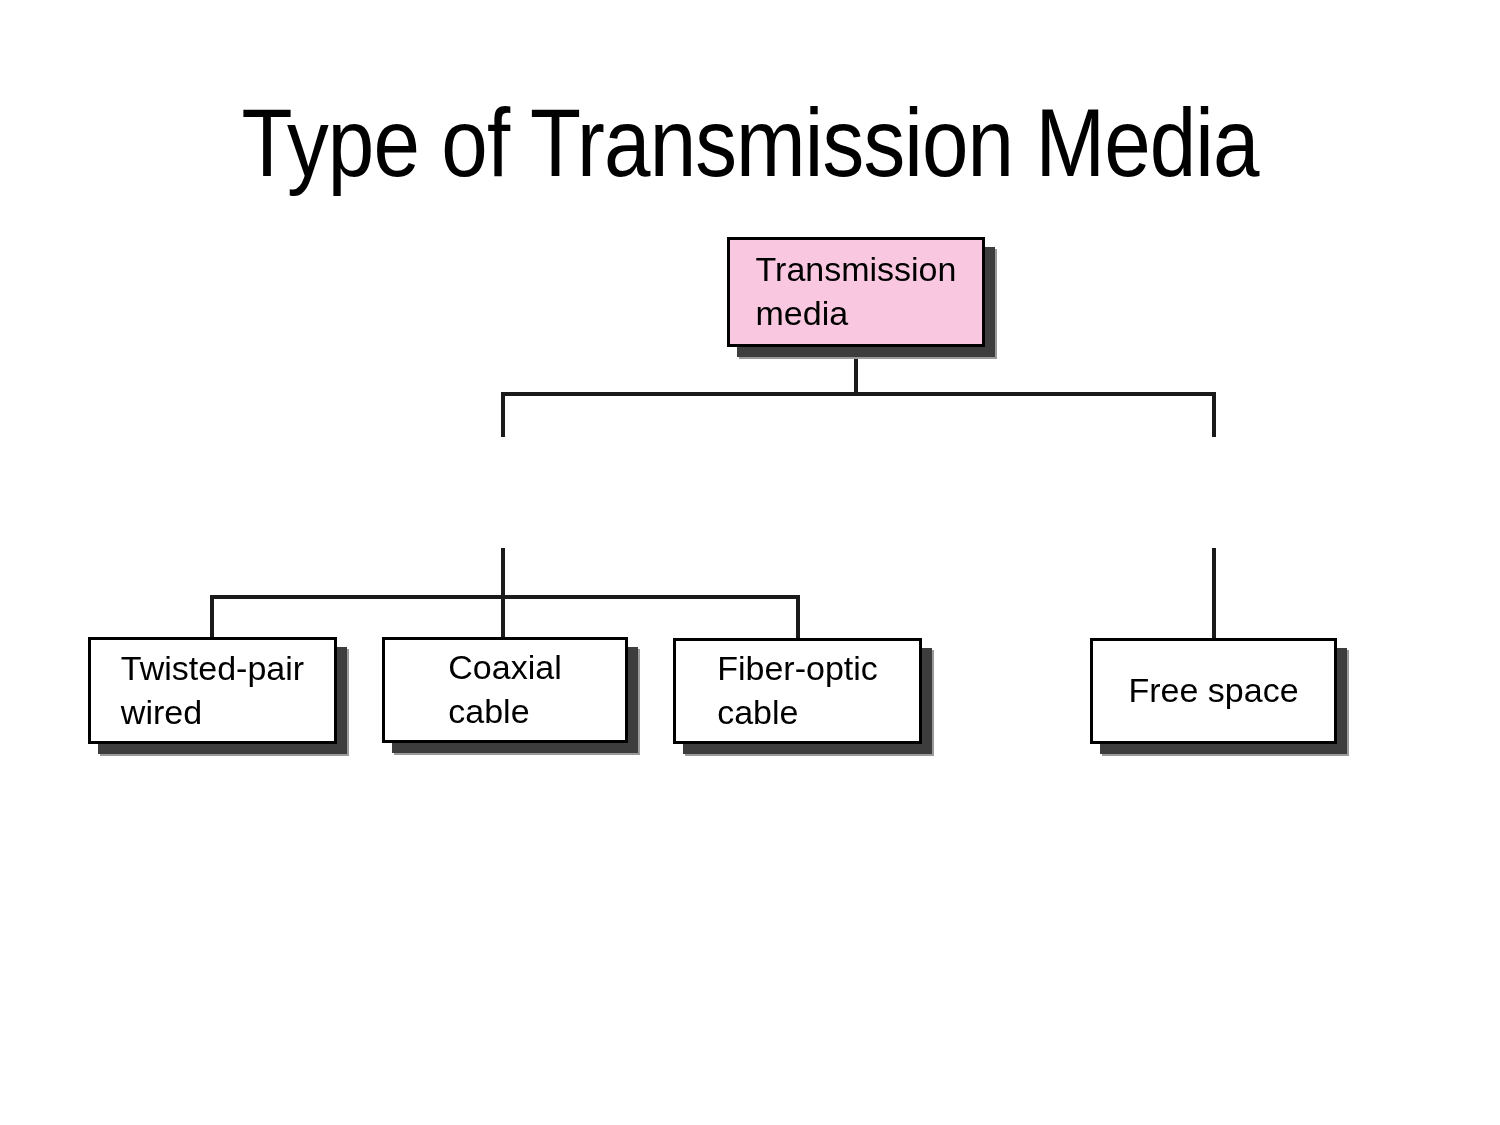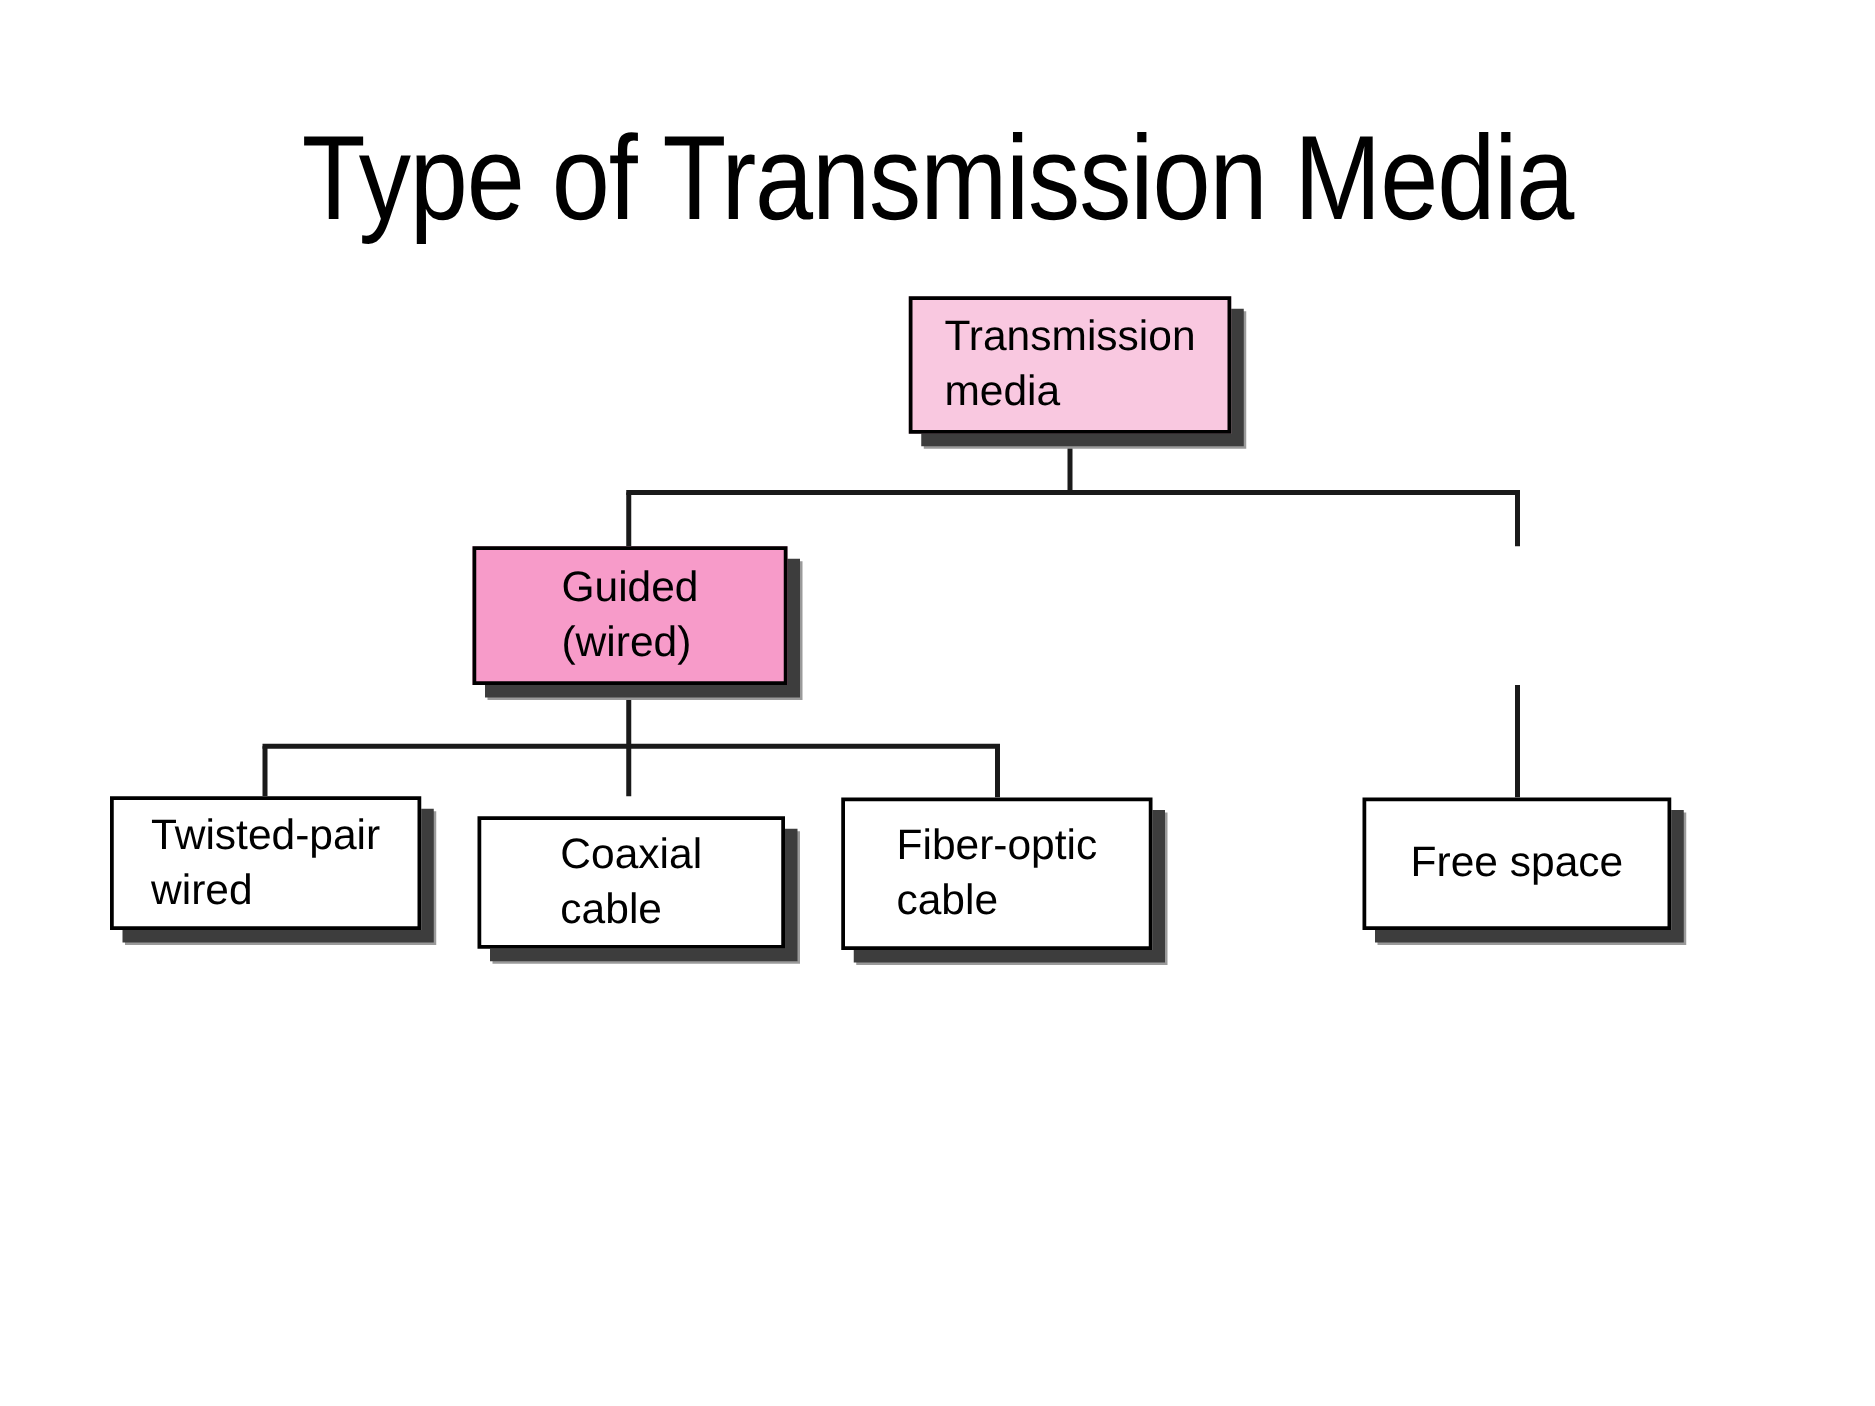--- a/index.html
+++ b/index.html
@@ -48,22 +48,22 @@
                 12px 12px 0 0 #9a9a9a;
   }
   .node--root   { background: var(--root-fill, #f9c8e0); }
   .node--branch { background: var(--branch-fill, #f79bc9); }
   .node--leaf   { background: var(--leaf-fill, #ffffff); }
 
   #node-root     { left: 727px;  top: 237px; width: 258px; height: 110px; }
   #node-guided   { left: 378px;  top: 437px; width: 252px; height: 111px; }
   #node-unguided { left: 1097px; top: 437px; width: 250px; height: 111px; }
   #node-twisted  { left: 88px;   top: 637px; width: 249px; height: 107px; }
-  #node-coaxial  { left: 382px;  top: 637px; width: 246px; height: 106px; margin-top: 16px; }
-  #node-fiber    { left: 673px;  top: 638px; width: 249px; height: 122px; }
+  #node-coaxial  { left: 382px;  top: 637px; width: 246px; height: 106px; }
+  #node-fiber    { left: 673px;  top: 638px; width: 249px; height: 106px; }
   #node-free     { left: 1090px; top: 638px; width: 247px; height: 106px; }
 
   
   .line {
     position: absolute;
     background: var(--line-color, #1a1a1a);
   }
   #ln-root-v      { left: 854px;  top: 347px; width: 4px;   height: 47px; }
   #ln-l1-h        { left: 501px;  top: 392px; width: 715px; height: 4px;  }
   #ln-guided-v1   { left: 501px;  top: 394px; width: 4px;   height: 43px; }
@@ -89,22 +89,20 @@
   <div class="line" id="ln-guided-v2"></div>
   <div class="line" id="ln-l2-h"></div>
   <div class="line" id="ln-twisted-v"></div>
   <div class="line" id="ln-coaxial-v"></div>
   <div class="line" id="ln-fiber-v"></div>
   <div class="line" id="ln-free-v"></div>
 
   <div class="node node--root" id="node-root">Transmission
 media</div>
 
-  <div class="node node--branch" id="node-guided">Guided
-(wired)</div>
 
 
   <div class="node node--leaf" id="node-twisted">Twisted-pair
 wired</div>
 
   <div class="node node--leaf" id="node-coaxial">Coaxial
 cable</div>
 
   <div class="node node--leaf" id="node-fiber">Fiber-optic
 cable</div>

